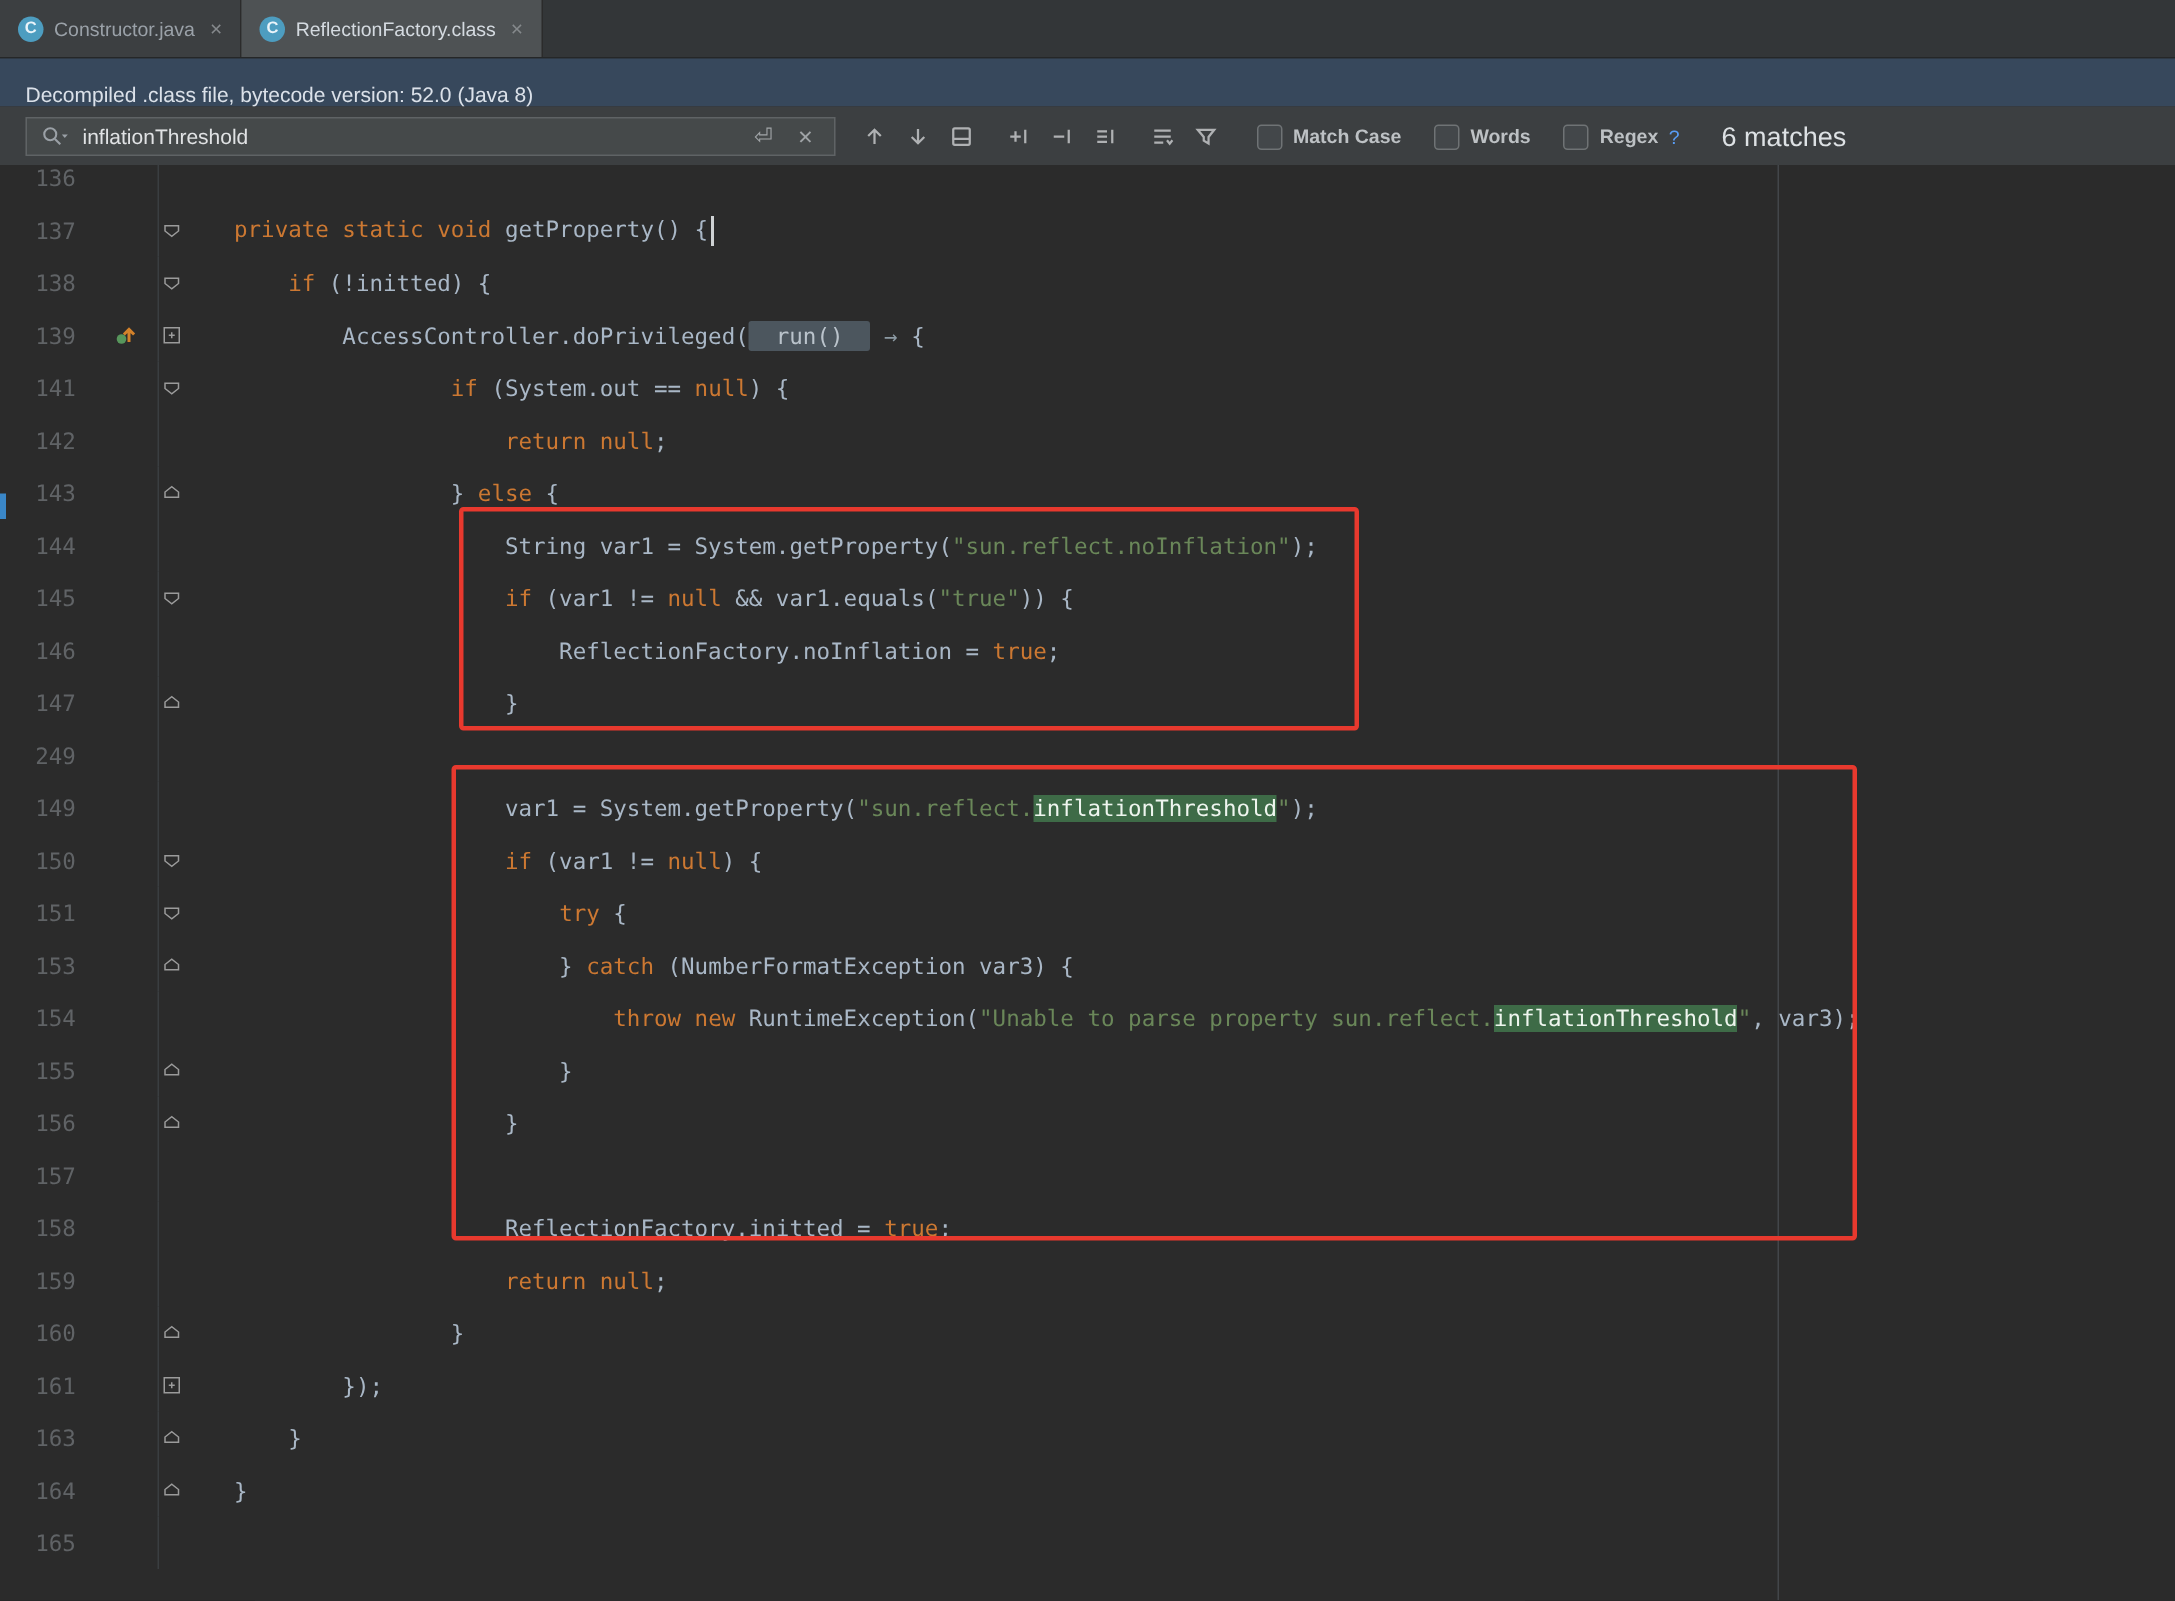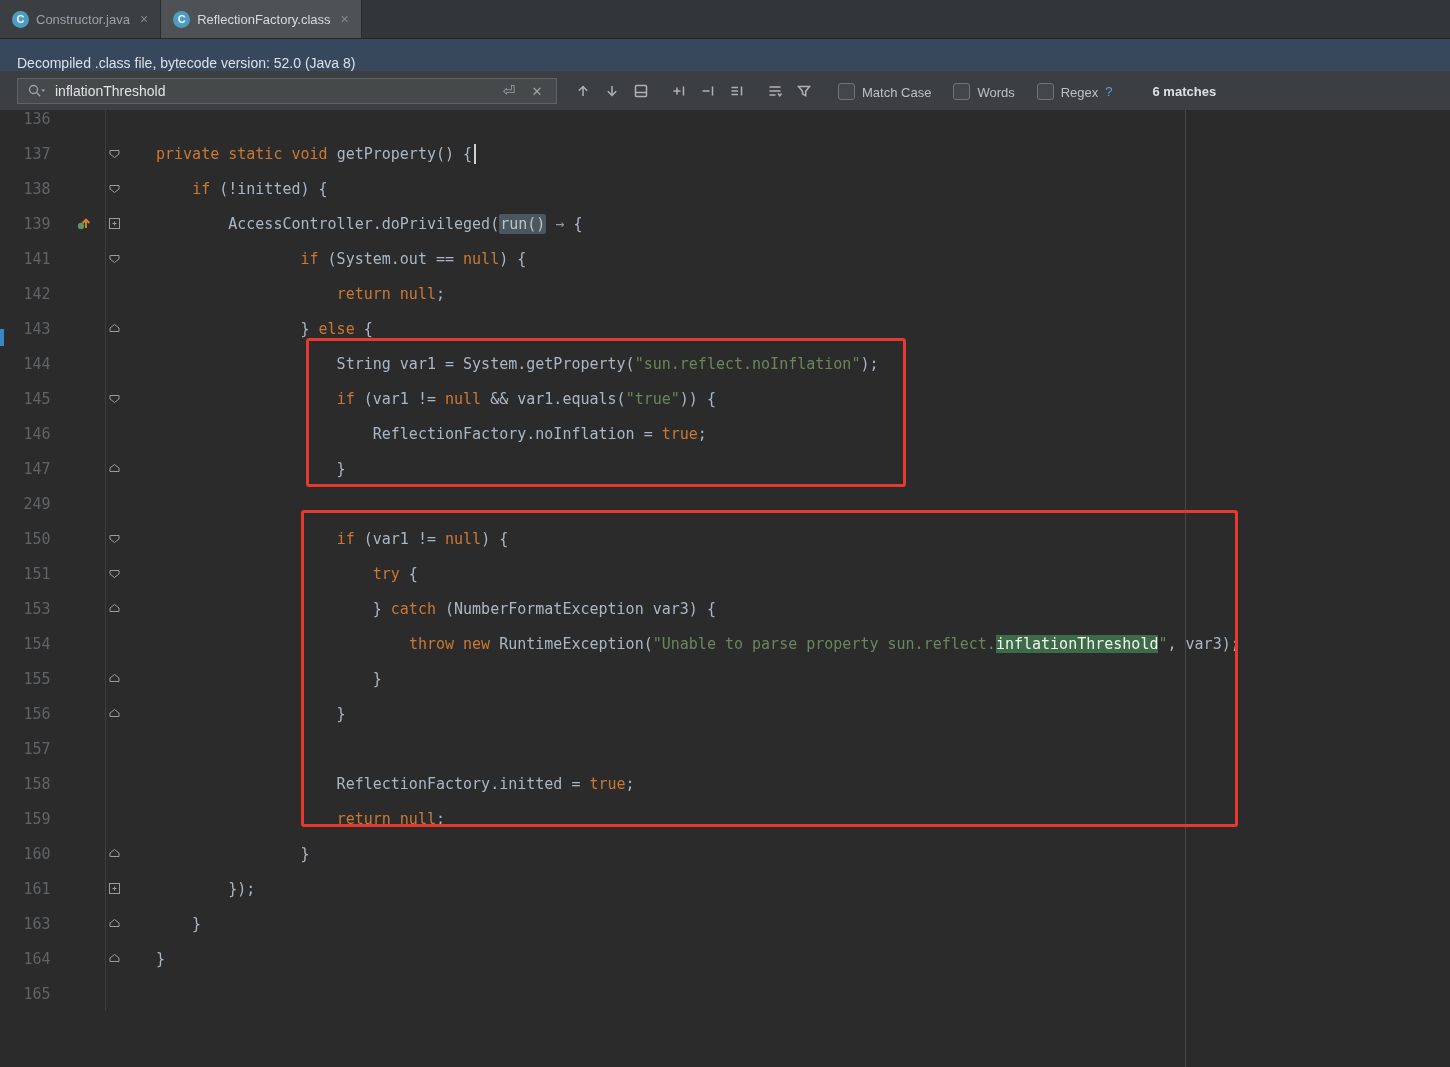--- a/index.html
+++ b/index.html
@@ -22,40 +22,40 @@
   
   .find-bar{height:40px;background:#3c3f41;border-bottom:1px solid #2a2b2c;display:flex;
             align-items:center;padding:0 17px;}
   .search-box{width:540px;height:26px;background:#45494a;border:1px solid #5f6365;
               display:flex;align-items:center;padding:0 7px;gap:6px;box-sizing:border-box;}
   .query{flex:1;color:#e0e2e4;font-size:14px;white-space:nowrap;overflow:hidden;}
   .icon-btn{width:24px;height:24px;display:flex;align-items:center;justify-content:center;
             color:#9fa3a6;font-size:14px;flex:none;}
   .grp{display:flex;gap:5px;margin-left:14px;align-items:center;}
   .find-options{display:flex;align-items:center;}
-  .opt{display:flex;align-items:flex-end;gap:7px;color:#bdc1c4;font-size:13px;margin-left:22px;}
+  .opt{display:flex;align-items:flex-start;gap:7px;color:#bdc1c4;font-size:13px;margin-left:22px;font-weight:bold;}
   .checkbox{width:15px;height:15px;border:1px solid #6f7375;border-radius:3px;background:#43474a;flex:none;}
   .regex-help{color:#589df6;font-size:13px;margin-left:7px;}
-  .matches{color:#dde1e4;font-size:13px;font-weight:bold;margin-left:40px;}
+  .matches{color:#dde1e4;font-size:18px;font-weight:normal;margin-left:28px;}
 
   
   .editor{position:absolute;top:110px;left:0;right:0;bottom:0;overflow:hidden;background:#2b2b2b;text-align:center;}
   .lines{margin-top:-9px;}
   .row{display:flex;height:35px;align-items:center;
        font-family:"DejaVu Sans Mono","Liberation Mono",monospace;font-size:15px;}
   .ln{width:48px;padding-left:13px;color:#606366;flex:none;box-sizing:content-box;}
   .gicon{width:44px;flex:none;display:flex;justify-content:center;align-items:center;}
   .foldcol{width:22px;flex:none;display:flex;align-items:center;padding-left:2px;
            border-left:1px solid #3a3e41;height:100%;box-sizing:border-box;}
   .code{white-space:pre;padding-left:29px;color:#a9b7c6;}
   .t-d{color:#a9b7c6;}
   .t-k{color:#cc7832;}
   .t-s{color:#6a8759;}
   .t-arr{color:#8c9aa3;}
-  .t-fold{background:#4c565e;color:#bac3cb;border-radius:2px;padding:1px 1px;}
+  .t-fold{background:#4c565e;color:#bac3cb;border-radius:2px;padding:1px 18px;}
   .t-ms{background:#3e6b47;color:#eef5ee;}
   .t-mc{background:#3e6b47;color:#e2e6e9;box-shadow:0 0 0 1px #7dbd85;}
   .caret{display:inline-block;width:2px;height:20px;background:#cfd2d4;vertical-align:middle;margin-left:2px;}
 
   .margin-guide{position:absolute;left:1185px;top:0;bottom:0;width:1px;background:#43464a;}
   .rect{position:absolute;border:3px solid #e8392e;border-radius:3px;box-sizing:border-box;}
   .rect1{left:306px;top:228px;width:600px;height:149px;}
   .rect2{left:301px;top:400px;width:937px;height:317px;}
   .blue-stripe{position:absolute;left:0;top:219px;width:4px;height:17px;background:#3a87c8;}
 </style>
@@ -271,20 +271,26 @@
           </span>
           <span class="code"><span class="t-d">                    }</span></span>
         </div>
         <div class="row">
           <span class="ln">249</span>
           <span class="gicon"></span>
           <span class="foldcol"></span>
           <span class="code"></span>
         </div>
         <div class="row">
+          <span class="ln">149</span>
+          <span class="gicon"></span>
+          <span class="foldcol"></span>
+          <span class="code"><span class="t-d">                    var1 = System.getProperty(</span><span class="t-s">"sun.reflect.</span><span class="t-ms">inflationThreshold</span><span class="t-s">"</span><span class="t-d">);</span></span>
+        </div>
+        <div class="row">
           <span class="ln">150</span>
           <span class="gicon"></span>
           <span class="foldcol">
             <svg width="13" height="13" viewBox="0 0 13 13">
               <path d="M2 3.5h9V7L6.5 10.5 2 7z" fill="none" stroke="#9b9b9b"></path>
             </svg>
           </span>
           <span class="code"><span class="t-d">                    </span><span class="t-k">if</span><span class="t-d"> (var1 != </span><span class="t-k">null</span><span class="t-d">) {</span></span>
         </div>
         <div class="row">

